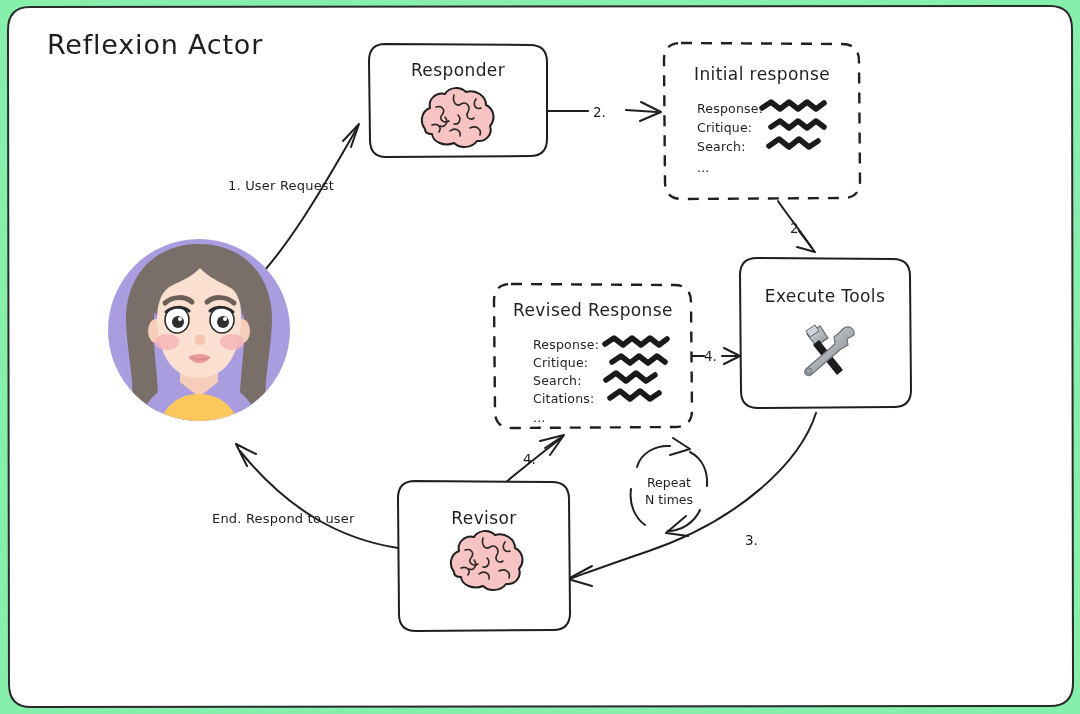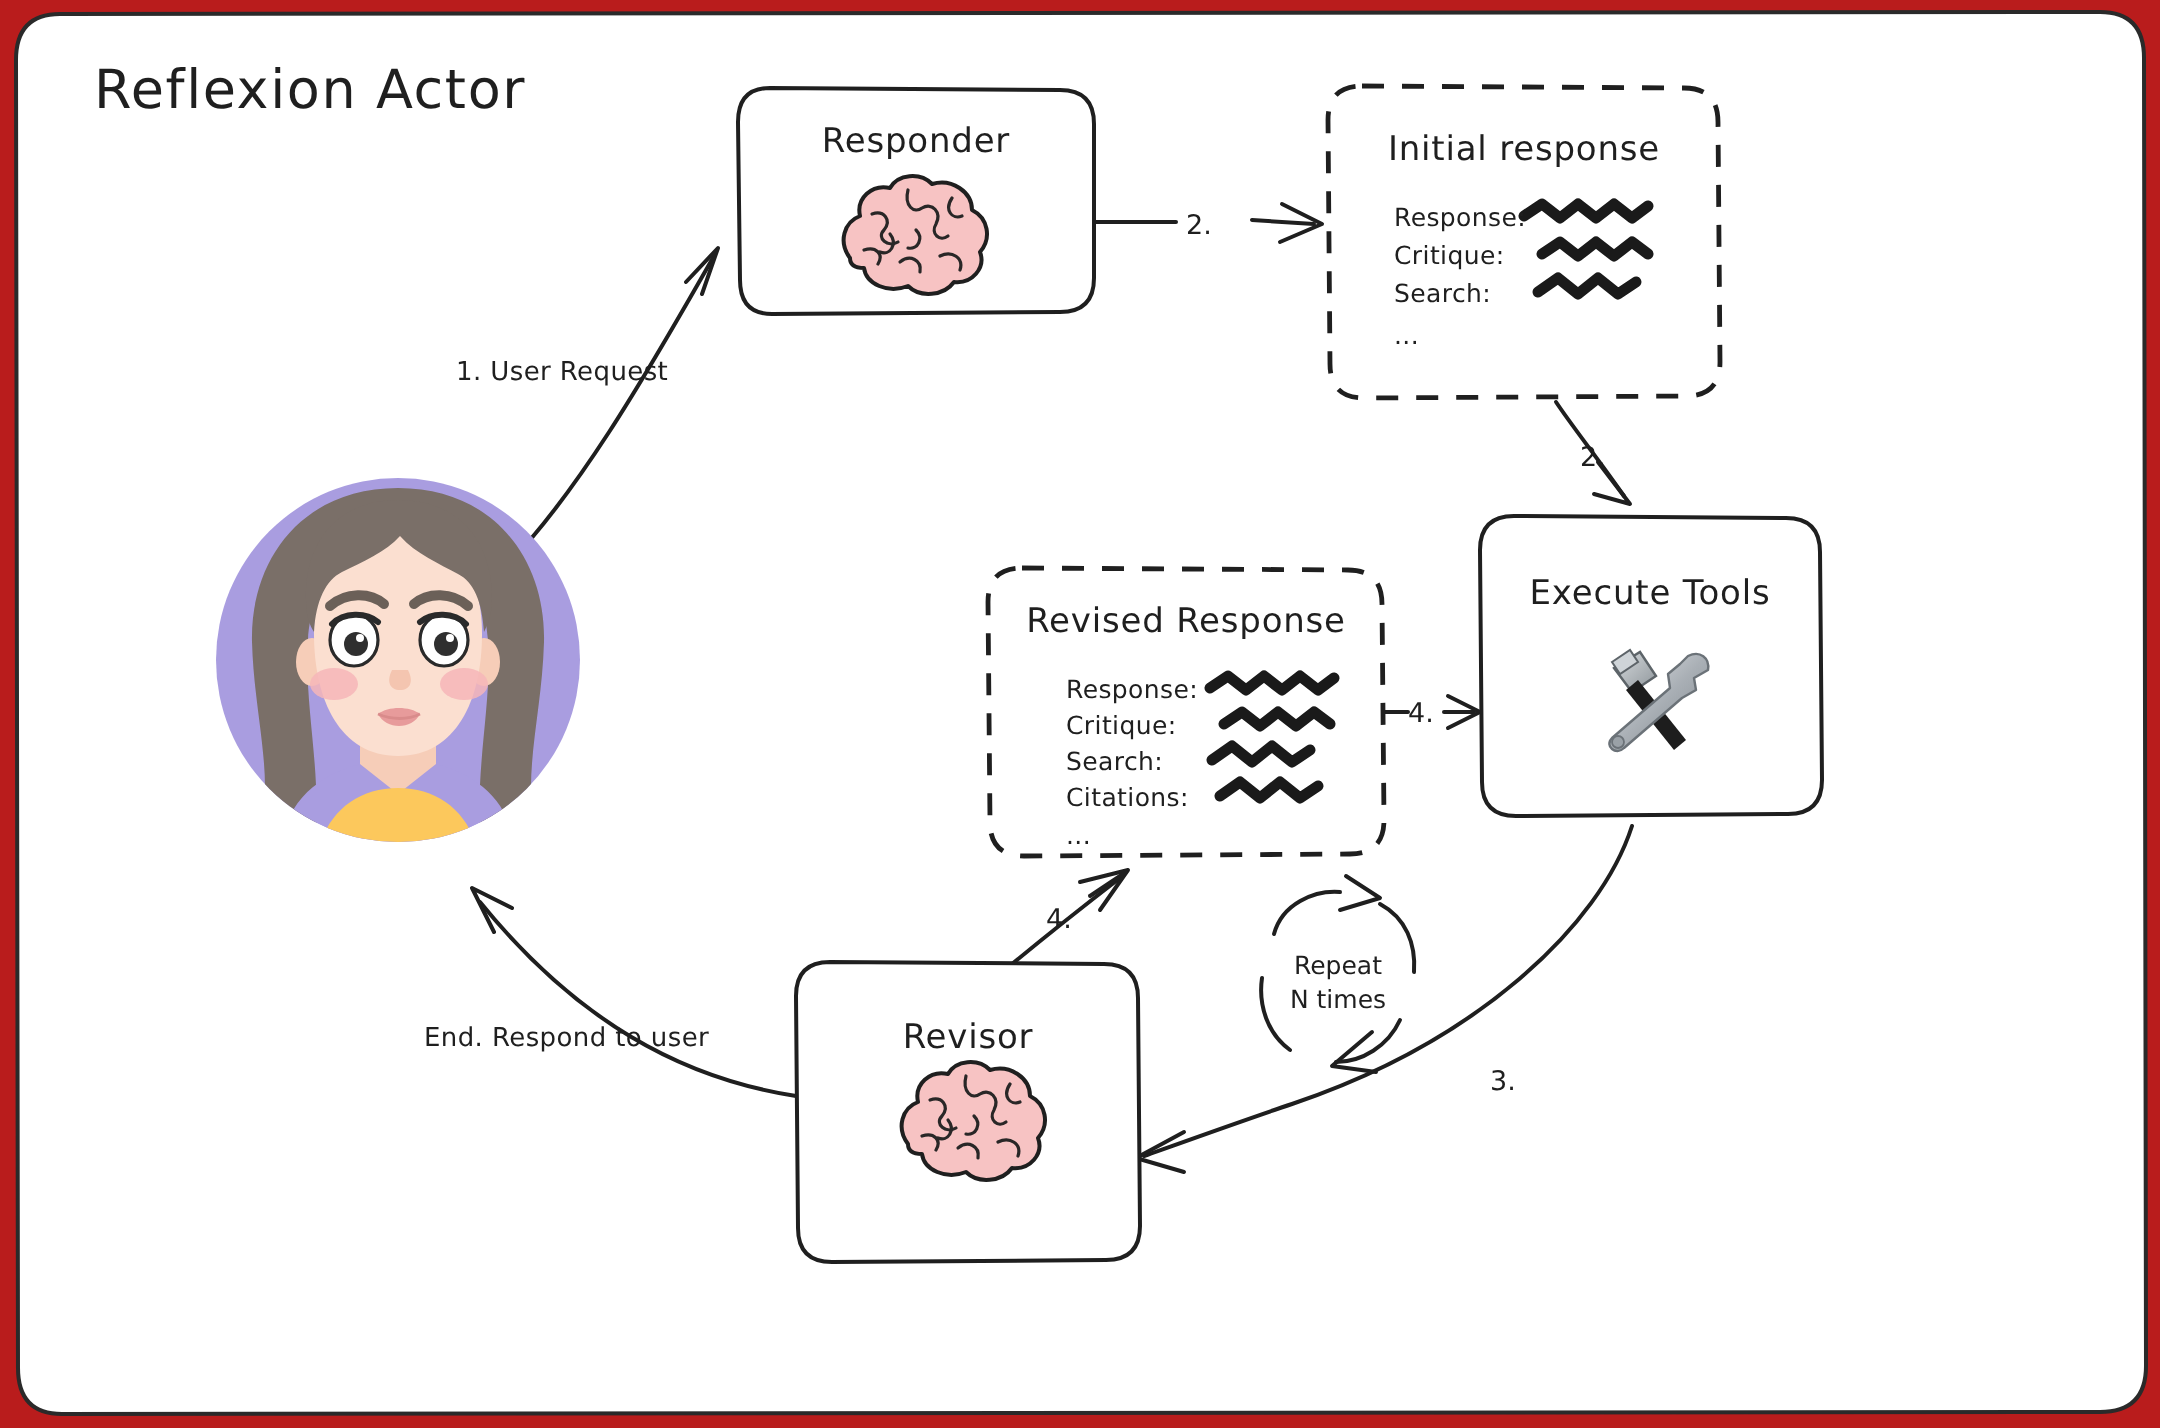--- a/index.html
+++ b/index.html
@@ -10,21 +10,21 @@
   body {
     width: 1080px;
     height: 714px;
     font-family: "DejaVu Sans", sans-serif;
     overflow: hidden;
   }
   #canvas {
     position: relative;
     width: 1080px;
     height: 714px;
-    background: #b91c1c;
+    background: #86efac;
   }
   svg.layer {
     position: absolute;
     top: 0; left: 0;
     width: 1080px;
     height: 714px;
   }
   .hand {
     font-family: "DejaVu Sans", sans-serif;
     fill: #1f1f1f;

